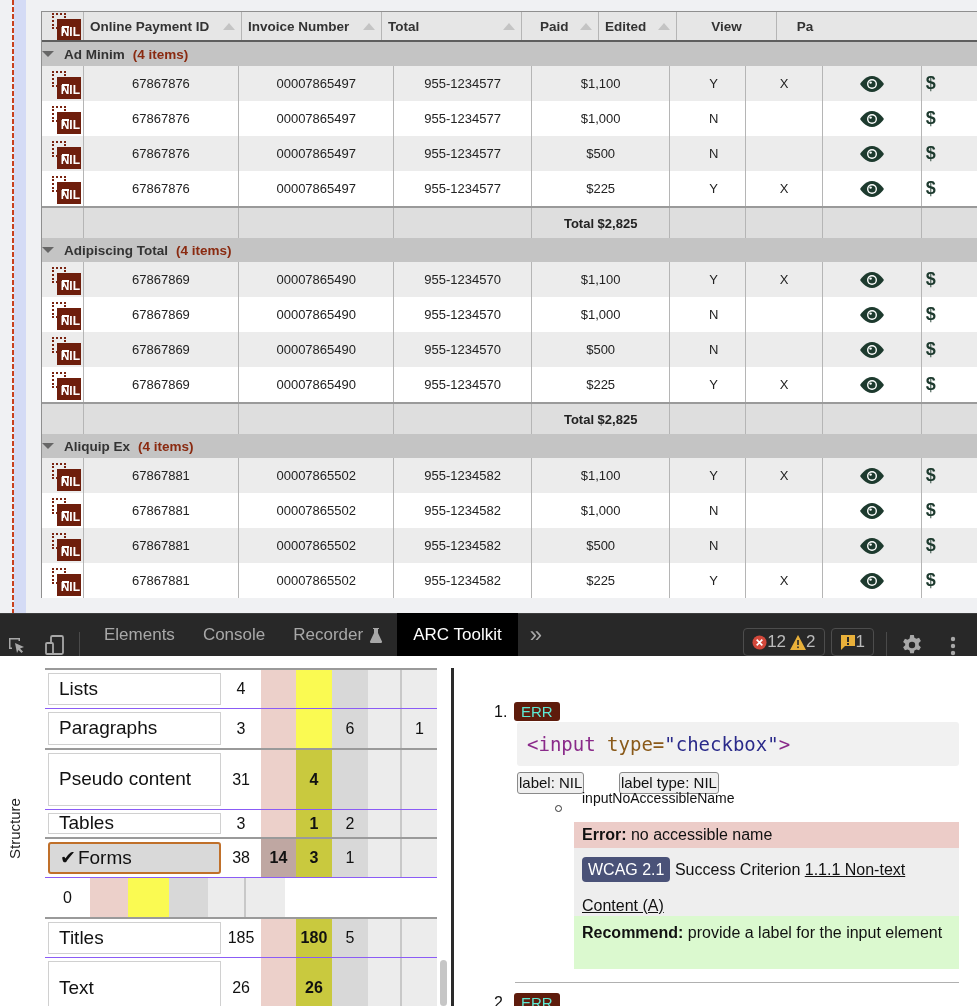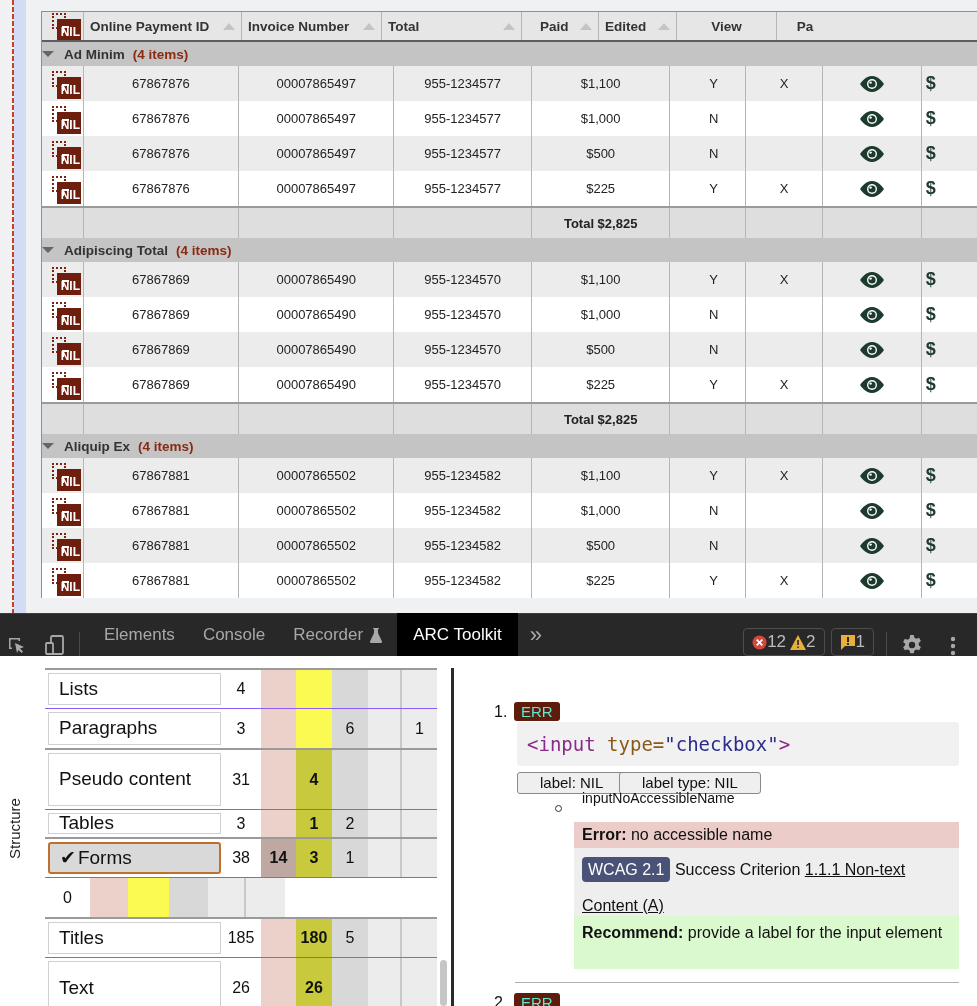--- a/index.html
+++ b/index.html
@@ -71,21 +71,21 @@
   .s-a { width: 38px; background: #ececec; border-right: 2px solid #c8c8c8; }
   .s-b { width: 39px; background: #ececec; }
   #scroll-thumb { position: absolute; left: 440px; top: 960px; width: 7px; height: 46px; background: #c6c6c6; border-radius: 4px; }
 
   
   #right-panel { position: absolute; left: 455px; top: 656px; width: 522px; height: 350px; background: #fff; overflow: hidden; }
   .issue-num { position: absolute; font-size: 16px; color: #111; }
   .err-badge { position: absolute; background: #5e1c0c; color: #5eead4; font-size: 15px; padding: 1px 7px; border-radius: 3px; }
   #code-box { position: absolute; left: 62px; top: 66px; width: 442px; height: 44px; background: #f1f1f1; border-radius: 3px; font-family: "DejaVu Sans Mono", monospace; font-size: 19px; padding: 11px 10px; }
   .tok-tag { color: #8a2a8a; } .tok-attr { color: #8a5a1a; } .tok-val { color: #2a2a8a; }
-  .mini-btn { position: absolute; top: 116px; height: 22px; border: 1px solid #8a8a8a; border-radius: 3px; background: #efefef; font-size: 15px; color: #111; padding: 1px 22px; }
+  .mini-btn { position: absolute; top: 116px; height: 22px; border: 1px solid #8a8a8a; border-radius: 3px; background: #efefef; font-size: 15px; color: #111; padding: 1px 1px; }
   #rule-item { position: absolute; left: 98px; top: 134px; font-family: Liberation Sans, sans-serif; font-size: 14px; color: #111; }
   #rule-bullet { position: absolute; left: 100px; top: 149px; width: 7px; height: 7px; border: 1px solid #333; border-radius: 50%; }
   #error-box { position: absolute; left: 119px; top: 166px; width: 385px; height: 26px; background: #ecccc8; font-size: 16px; padding: 4px 8px; color: #111; }
   #wcag-box { position: absolute; left: 119px; top: 192px; width: 385px; height: 68px; background: #eeeeee; font-size: 16px; color: #111; padding: 4px 8px; line-height: 36px; }
   #wcag-badge { background: #4a5278; color: #fff; padding: 4px 6px; border-radius: 4px; }
   #wcag-box a { color: #111; text-decoration: underline; }
   #rec-box { position: absolute; left: 119px; top: 260px; width: 385px; height: 53px; background: #dbf9cf; font-size: 16px; padding: 4px 8px; color: #111; line-height: 26px; }
   #issue-sep { position: absolute; left: 60px; top: 326px; width: 444px; height: 1px; background: #b0b0b0; }
 </style>
 </head>

